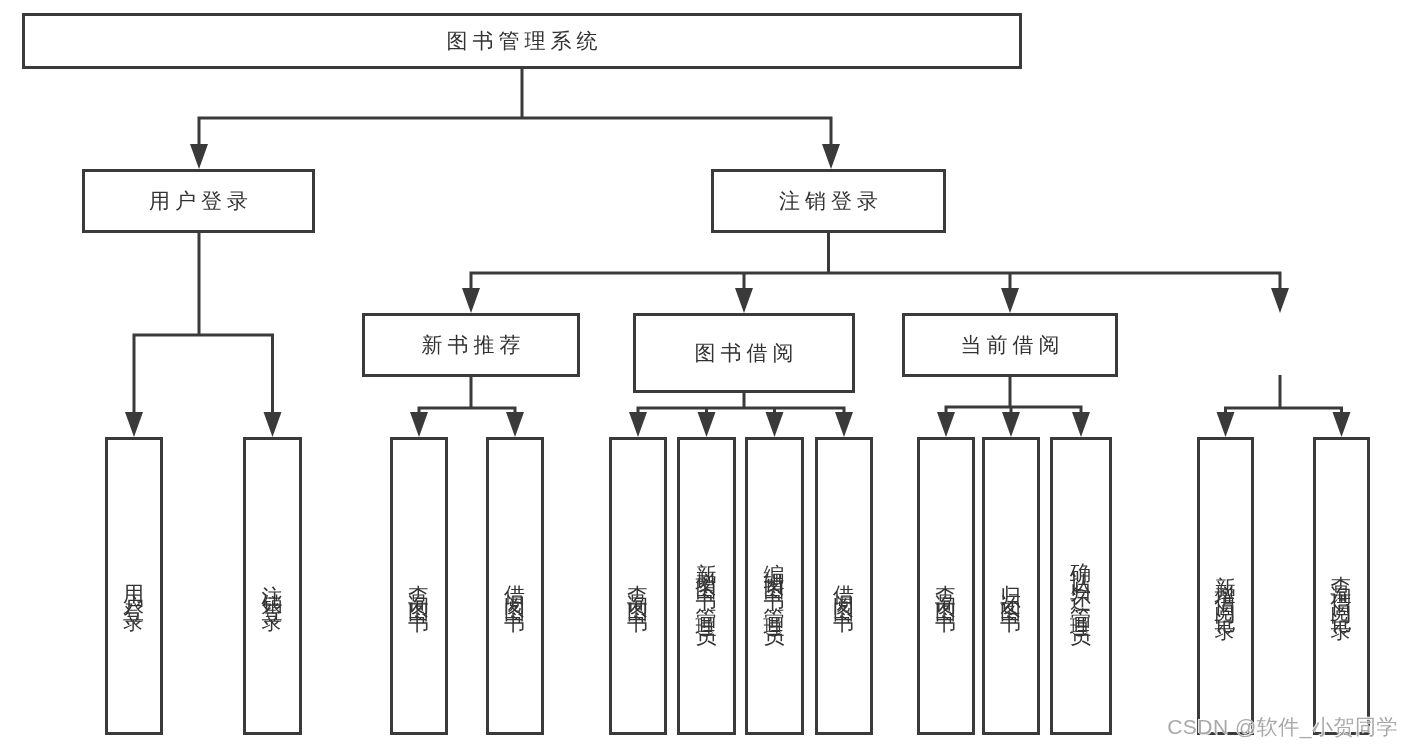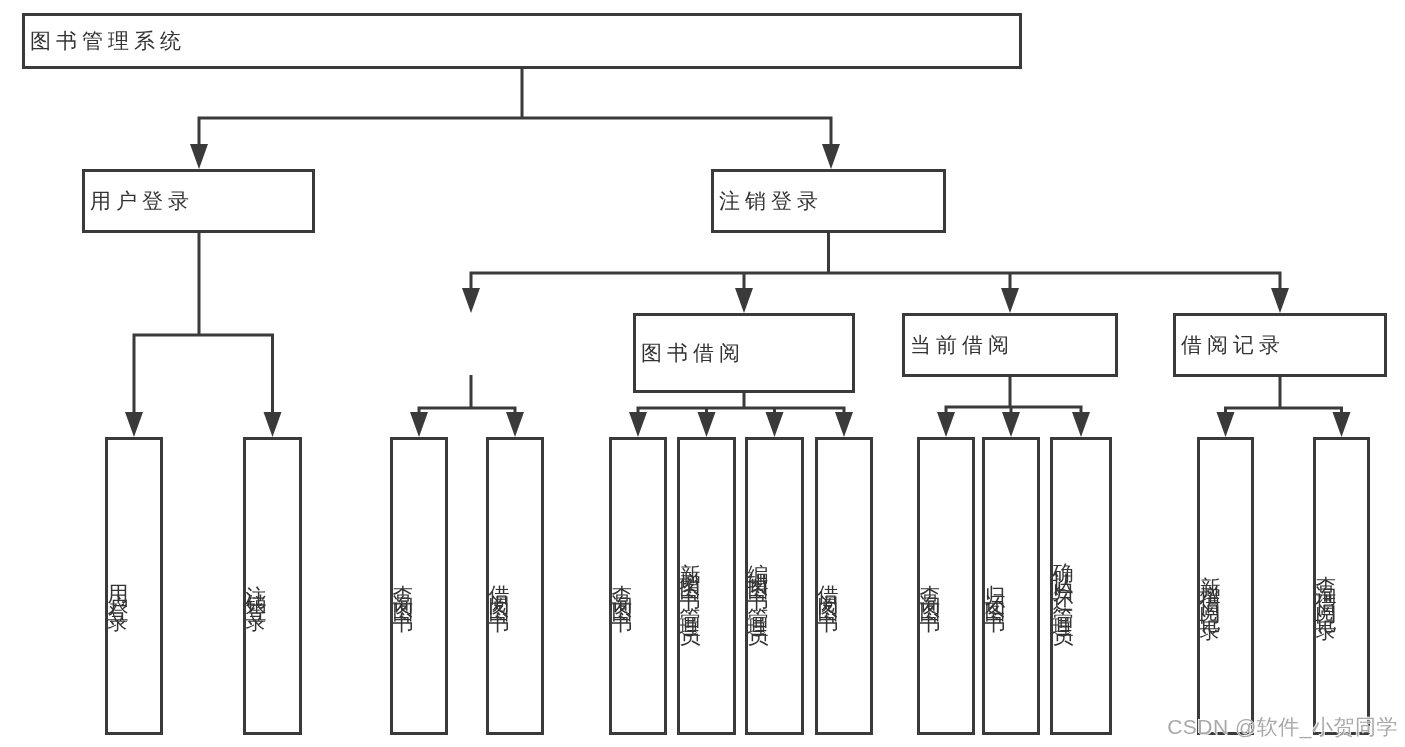--- a/index.html
+++ b/index.html
@@ -14,21 +14,21 @@
     position:relative;width:1405px;height:747px;background:var(--background);
     font-family:"Liberation Sans","DejaVu Sans",sans-serif;color:var(--text);
     overflow:hidden;
   }
   .connectors{position:absolute;left:0;top:0;z-index:1;}
   .cline{stroke:var(--line);stroke-width:3;fill:none;}
   .ahead{fill:var(--line);stroke:none;}
   .box{
     position:absolute;box-sizing:border-box;background:#fff;
     border:3px solid var(--box-border);z-index:2;
-    display:flex;align-items:center;
+    display:flex;align-items:center;justify-content:center;
   }
   .hnode span{
     font-size:21px;letter-spacing:5px;text-indent:5px;color:var(--text);white-space:nowrap;
   }
   .leaf .vtext{
     writing-mode:vertical-lr;text-orientation:mixed;
     font-size:21px;letter-spacing:9px;color:var(--text);line-height:1;
   }
   .watermark{
     position:absolute;right:7px;bottom:6px;z-index:3;
@@ -81,28 +81,28 @@
     <span>图书管理系统</span>
   </div>
 
   <div class="box hnode" style="left:82px;top:169px;width:233px;height:64px;">
     <span>用户登录</span>
   </div>
   <div class="box hnode" style="left:711px;top:169px;width:235px;height:64px;">
     <span>注销登录</span>
   </div>
 
+  <div class="box hnode" style="left:362px;top:313px;width:218px;height:64px;">
+    <span>新书推荐</span>
+  </div>
   <div class="box hnode" style="left:633px;top:313px;width:222px;height:80px;">
     <span>图书借阅</span>
   </div>
   <div class="box hnode" style="left:902px;top:313px;width:216px;height:64px;">
     <span>当前借阅</span>
-  </div>
-  <div class="box hnode" style="left:1173px;top:313px;width:214px;height:64px;">
-    <span>借阅记录</span>
   </div>
 
   <div class="box leaf" style="left:105px;top:437px;width:58px;height:298px">
     <span class="vtext">用户登录</span>
   </div>
   <div class="box leaf" style="left:243px;top:437px;width:59px;height:298px">
     <span class="vtext">注销登录</span>
   </div>
   <div class="box leaf" style="left:390px;top:437px;width:58px;height:298px">
     <span class="vtext">查询图书</span>

